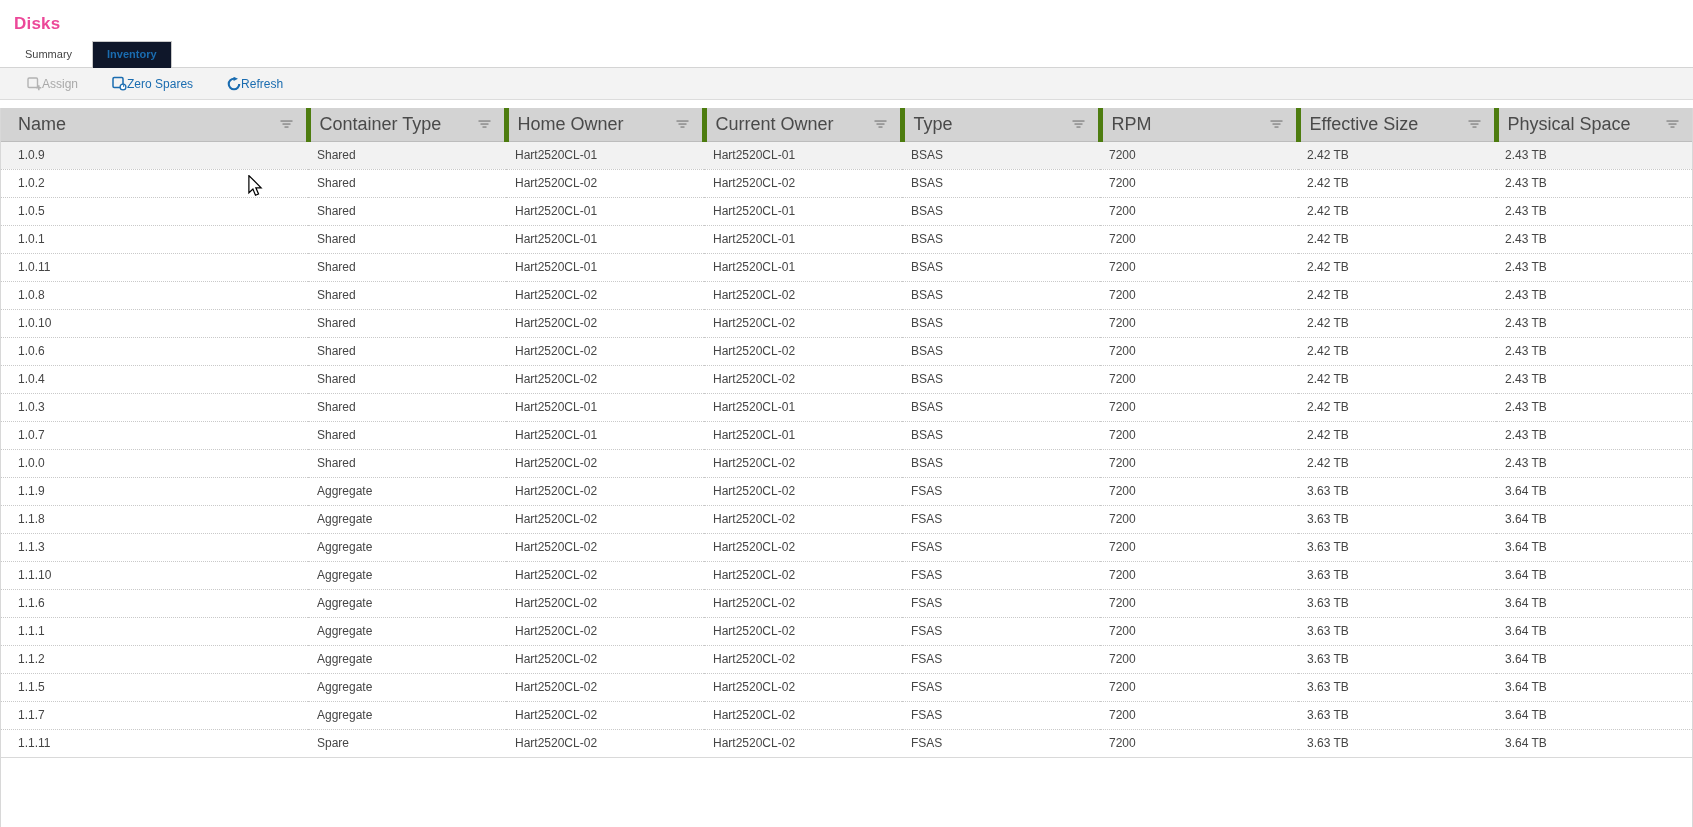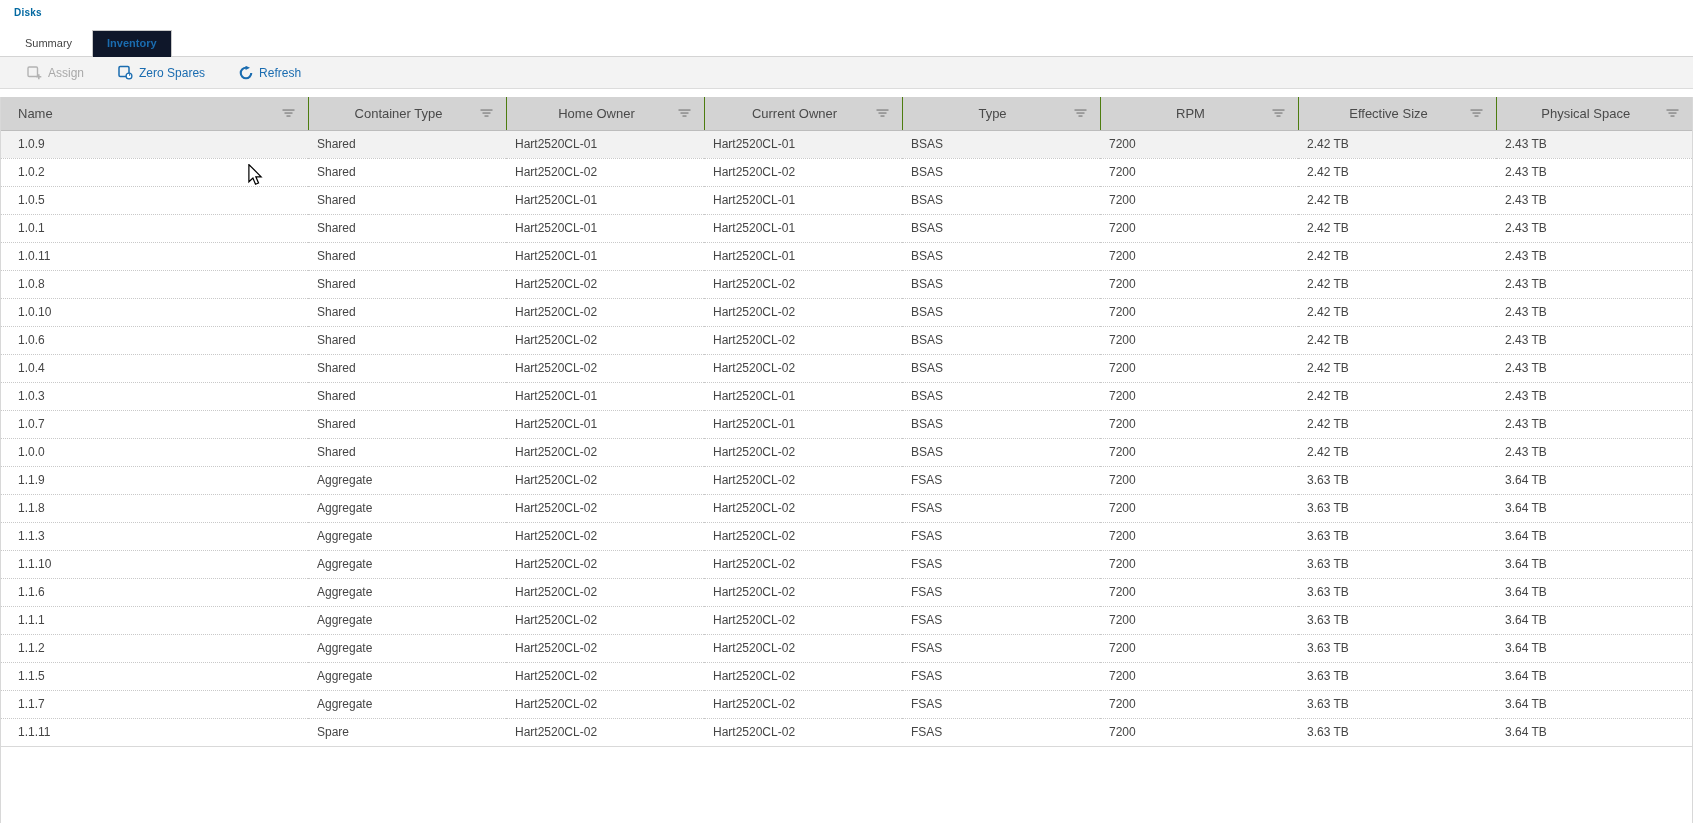--- a/index.html
+++ b/index.html
@@ -1,45 +1,45 @@
 <!DOCTYPE html>
 <html><head>
 <meta charset="utf-8">
 <style>
   * { box-sizing: border-box; margin: 0; padding: 0; }
   html, body { width: 1693px; height: 827px; overflow: hidden; background: #ffffff;
     font-family: "Liberation Sans", "DejaVu Sans", sans-serif; }
   .page { position: relative; width: 1693px; height: 827px; }
 
-  h1.page-title { font-size: 10px; font-weight: 700; color: #0369a1;
-    margin: 4px 0 0 14px; line-height: 18px; letter-spacing: .2px; }
+  h1.page-title { font-size: 17px; font-weight: 700; color: #ec4899;
+    margin: 15px 0 0 14px; line-height: 18px; letter-spacing: .2px; }
 
   .tab-bar { display: flex; align-items: flex-end; margin-top: 8px; padding-left: 14px;
     border-bottom: 1px solid #d4d4d4; }
   .tab { font-size: 11px; color: #444444; padding: 6px 11px 7px; cursor: pointer; }
   .tab.active { background: #0f172a; color: #1a6cb0; font-weight: 700;
     border: 1px solid #c9c9c9; border-bottom: none; margin-left: 9px; margin-bottom: -1px;
     padding: 6px 14px 8px; position: relative; z-index: 2; }
 
   .toolbar { height: 32px; background: #f3f3f3; border-bottom: 1px solid #dcdcdc;
     display: flex; align-items: center; padding-left: 25px; }
   .toolbar button { background: transparent; border: none; display: inline-flex;
-    align-items: center; gap: 6px; font-family: inherit; font-size: 12px;
+    align-items: center; font-family: inherit; font-size: 12px;
     color: #1a6cb0; cursor: pointer; padding: 4px 2px; }
   .toolbar button.disabled { color: #a9a9a9; cursor: default; }
   .toolbar button + button { margin-left: 30px; }
   .toolbar .ico { display: inline-flex; align-items: center; }
 
   .table-wrap { margin-top: 8px; min-height: 726px;
     border-left: 1px solid #d8d8d8; border-right: 1px solid #d8d8d8; }
   table { width: 1691px; table-layout: fixed; border-collapse: collapse; }
-  thead th { background: #d3d3d3; height: 33px; font-weight: 400; font-size: 13px;
+  thead th { background: #d3d3d3; height: 33px; font-weight: 400; font-size: 18px;
     color: #4a4a4a; text-align: left; padding: 0 26px 0 9px; position: relative;
     border-bottom: 1px solid #bdbdbd; white-space: nowrap; overflow: hidden; }
-  thead th + th { border-left: 1px solid #4d7c0f; text-align: center; }
+  thead th + th { border-left: 5px solid #4d7c0f; }
   thead th:first-child { padding-left: 17px; }
   th .filter { position: absolute; right: 13px; top: 50%; transform: translateY(-50%);
     display: inline-flex; cursor: pointer; }
   tbody td { height: 28px; font-size: 12px; color: #454545; padding: 0 6px 0 9px;
     border-bottom: 1px dotted #c9c9c9; white-space: nowrap; overflow: hidden; }
   tbody td:first-child { padding-left: 17px; }
   tbody tr.hover { background: #f2f2f2; margin-top: 46px; }
   tbody tr:last-child td { border-bottom: 1px solid #d9d9d9; }
 
   .cursor { position: absolute; left: 246px; top: 160px; z-index: 10; pointer-events: none; }

